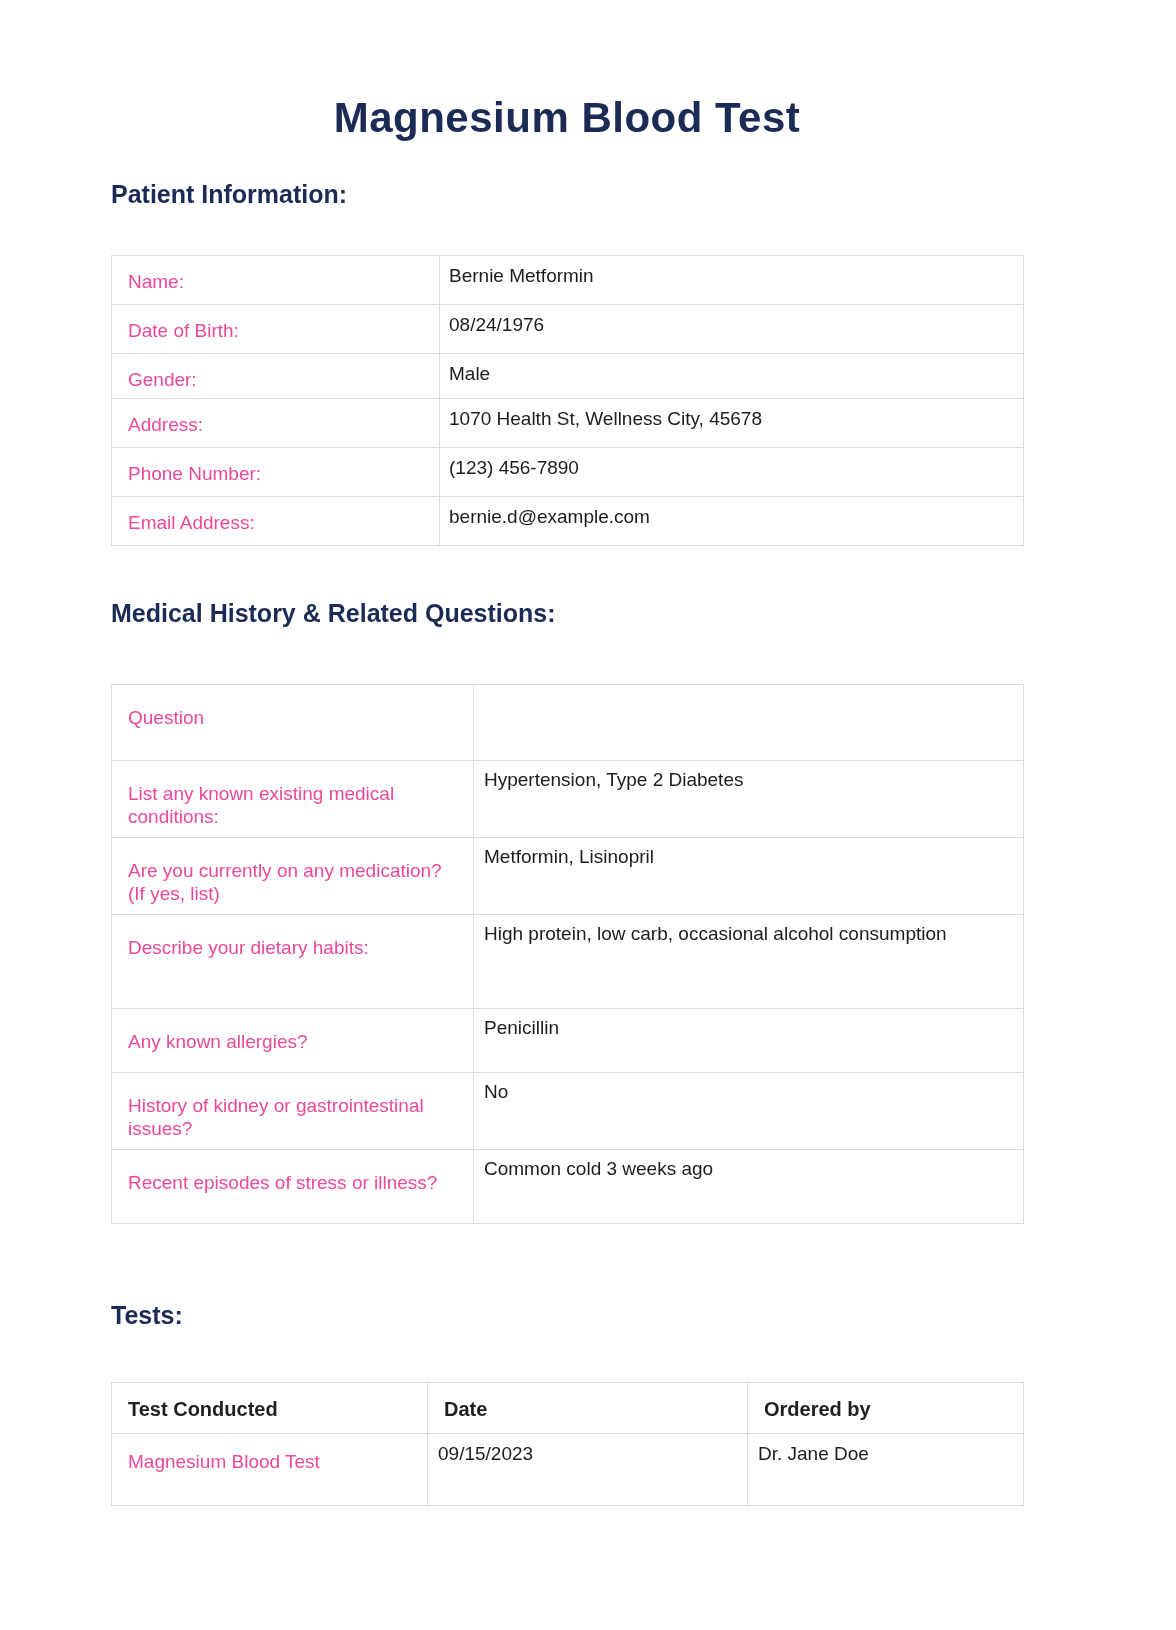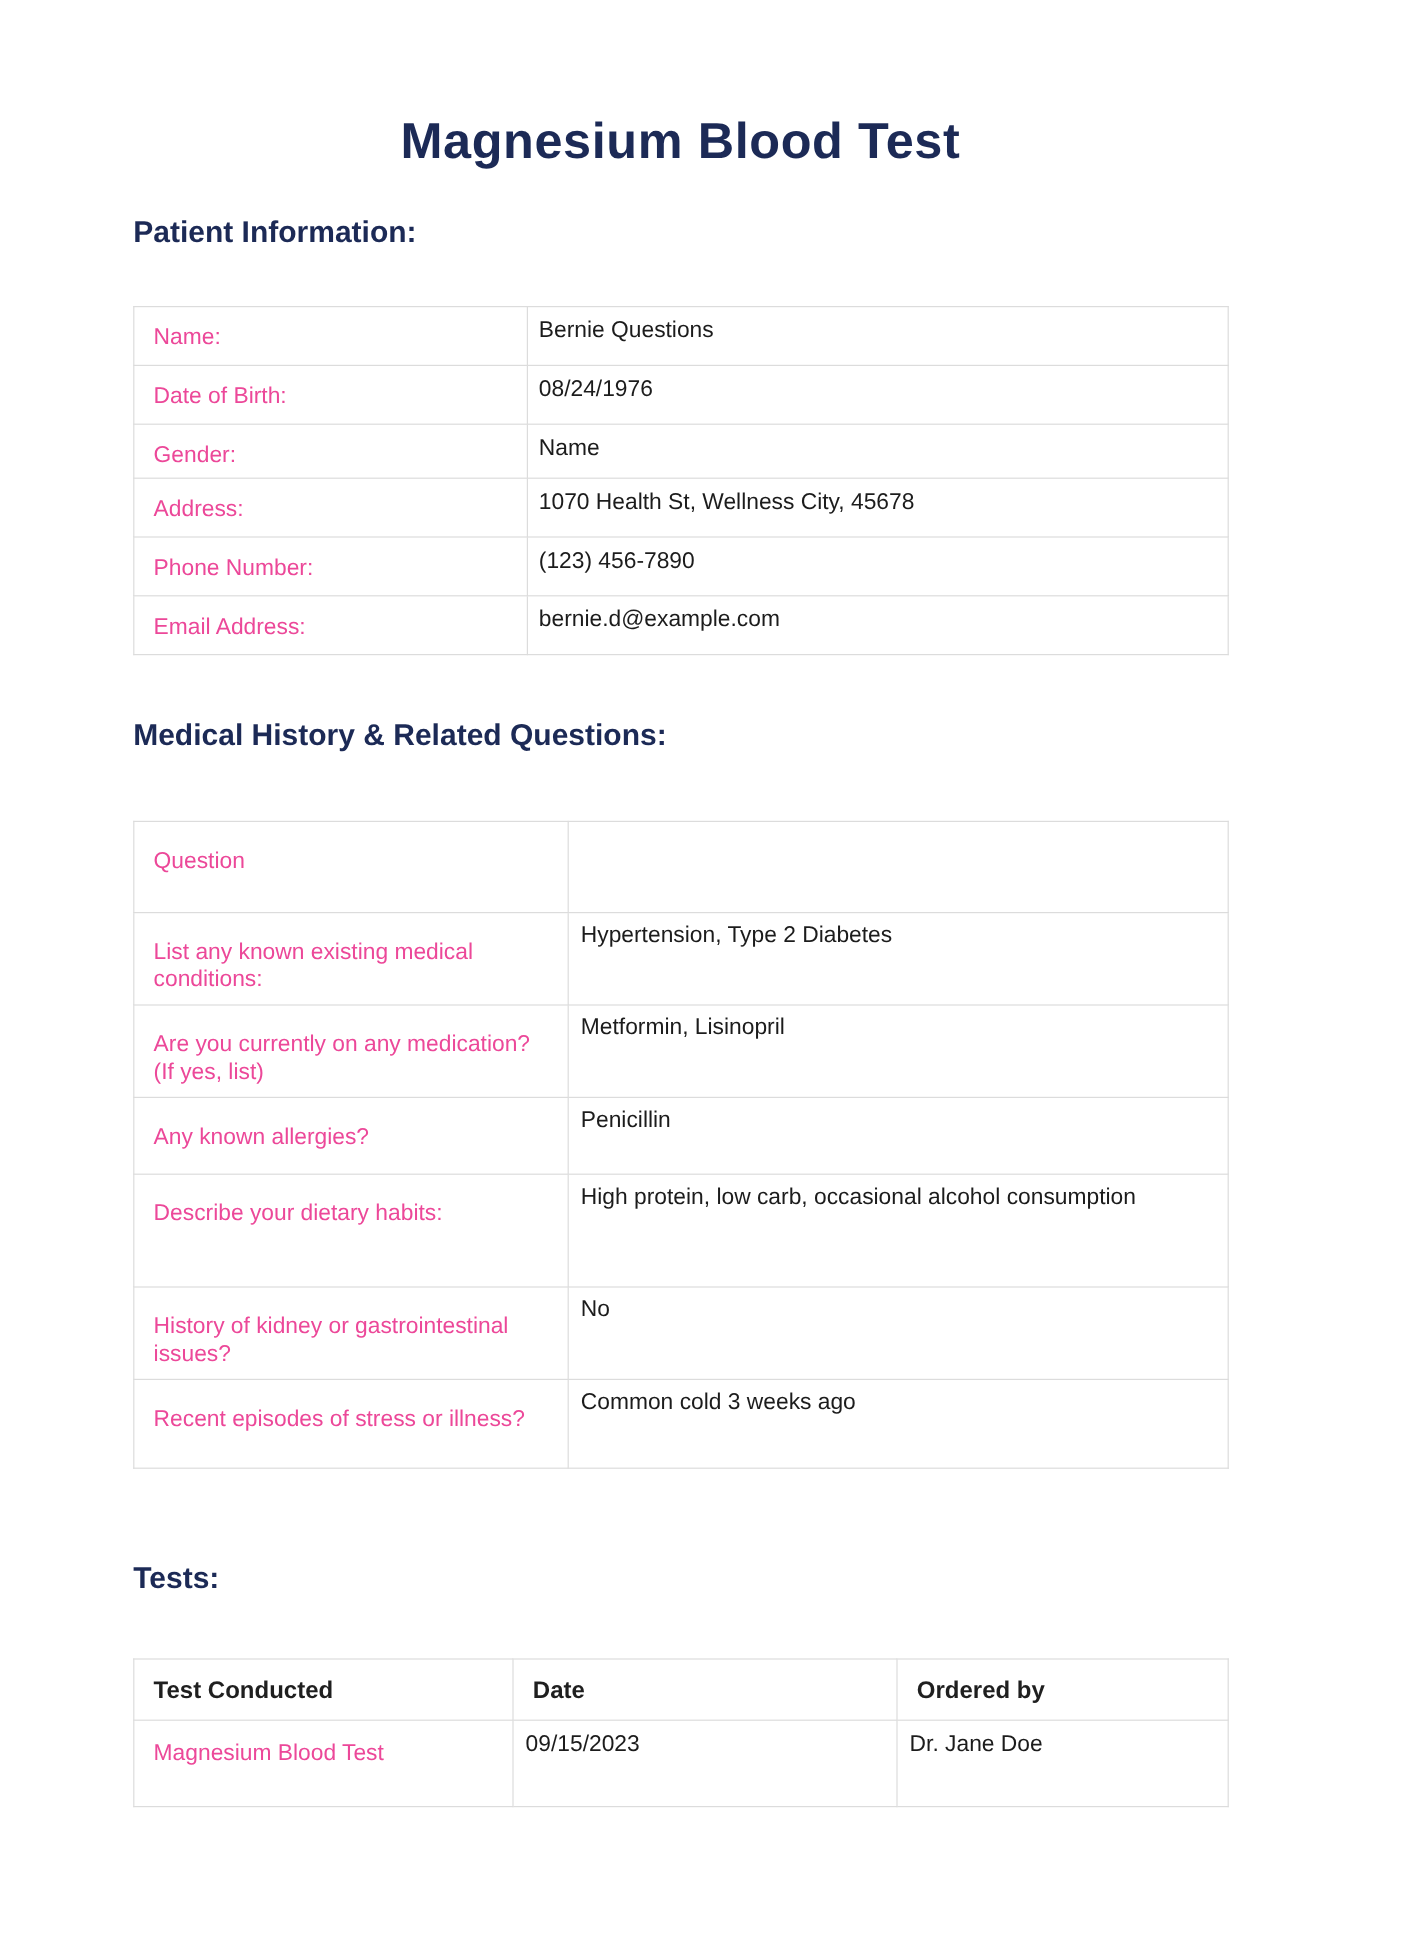--- a/index.html
+++ b/index.html
@@ -93,29 +93,29 @@
     <div class="section-heading heading-patient">Patient Information:</div>
 
     <table class="data-table patient-table">
       <colgroup>
           <col style="width:328px">
           <col style="width:584px">
         </colgroup>
       <tbody>
         <tr style="height:49px">
           <td class="label-cell">Name:</td>
-          <td class="value-cell">Bernie Questions</td>
+          <td class="value-cell">Bernie Metformin</td>
         </tr>
         <tr style="height:49px">
           <td class="label-cell">Date of Birth:</td>
           <td class="value-cell">08/24/1976</td>
         </tr>
         <tr style="height:32px">
           <td class="label-cell">Gender:</td>
-          <td class="value-cell">Name</td>
+          <td class="value-cell">Male</td>
         </tr>
         <tr style="height:49px">
           <td class="label-cell">Address:</td>
           <td class="value-cell">1070 Health St, Wellness City, 45678</td>
         </tr>
         <tr style="height:49px">
           <td class="label-cell">Phone Number:</td>
           <td class="value-cell">(123) 456-7890</td>
         </tr>
         <tr style="height:49px">
@@ -138,27 +138,27 @@
           <td class="value-cell"></td>
         </tr>
         <tr style="height:56px">
           <td class="label-cell">List any known existing medical conditions:</td>
           <td class="value-cell">Hypertension, Type 2 Diabetes</td>
         </tr>
         <tr style="height:68px">
           <td class="label-cell">Are you currently on any medication? (If yes, list)</td>
           <td class="value-cell">Metformin, Lisinopril</td>
         </tr>
+        <tr style="height:94px">
+          <td class="label-cell">Describe your dietary habits:</td>
+          <td class="value-cell">High protein, low carb, occasional alcohol consumption</td>
+        </tr>
         <tr style="height:64px">
           <td class="label-cell">Any known allergies?</td>
           <td class="value-cell">Penicillin</td>
-        </tr>
-        <tr style="height:94px">
-          <td class="label-cell">Describe your dietary habits:</td>
-          <td class="value-cell">High protein, low carb, occasional alcohol consumption</td>
         </tr>
         <tr style="height:74px">
           <td class="label-cell">History of kidney or gastrointestinal issues?</td>
           <td class="value-cell">No</td>
         </tr>
         <tr style="height:74px">
           <td class="label-cell">Recent episodes of stress or illness?</td>
           <td class="value-cell">Common cold 3 weeks ago</td>
         </tr>
       </tbody>

